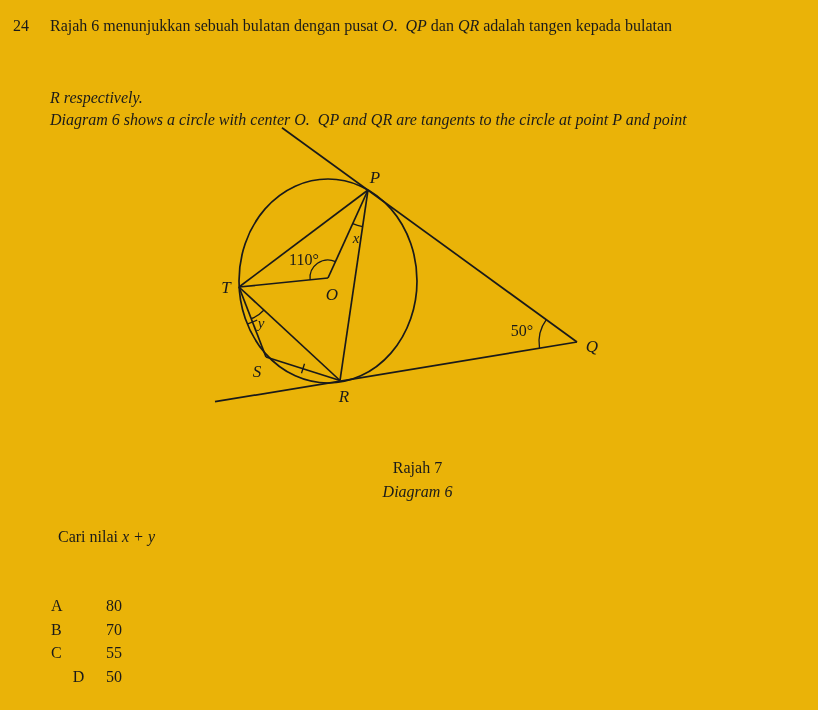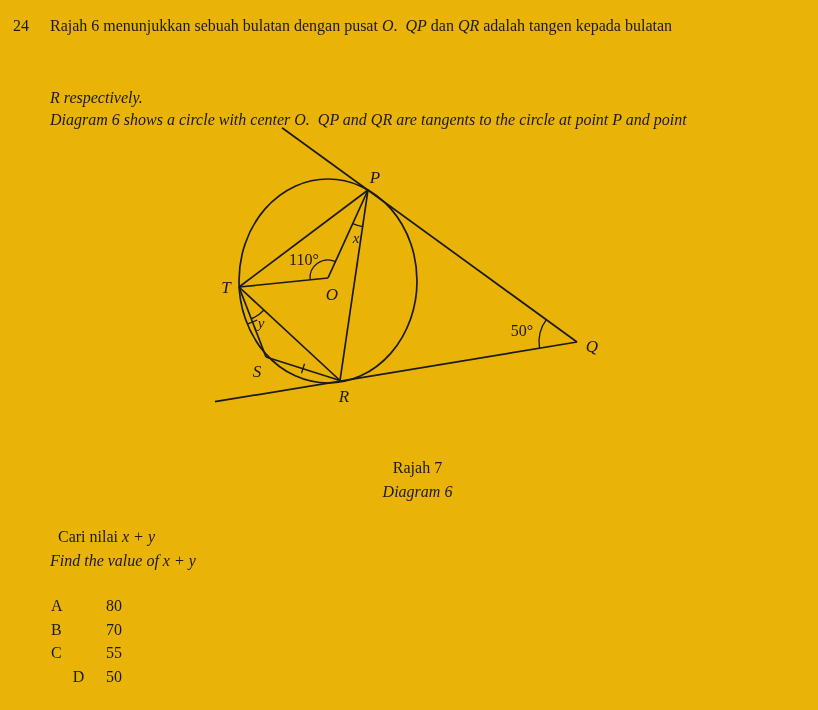--- a/index.html
+++ b/index.html
@@ -76,21 +76,20 @@
     <text x="356" y="243" text-anchor="middle" class="var-label">x</text>
     <text x="261" y="328" text-anchor="middle" class="var-label">y</text>
   </svg>
 
   <div class="abs caption" style="left:330px; top:456px; width:175px;">
     <div>Rajah 7</div>
     <div class="it">Diagram 6</div>
   </div>
 
   <div class="abs qtext" style="left:50px; top:527px;margin-left:8px;"><span>Cari nilai </span><span class="it">x + y</span></div>
-  <div class="abs qtext" style="left:50px; top:551px;"><span class="it">Find the value of x + y</span></div>
 
   <div class="abs" style="left:51px; top:596px;">
     <div class="qtext" style="height:23.6px;">
       <span class="opt-letter">A</span><span>80</span>
     </div>
     <div class="qtext" style="height:23.6px;">
       <span class="opt-letter">B</span><span>70</span>
     </div>
     <div class="qtext" style="height:23.6px;">
       <span class="opt-letter">C</span><span>55</span>

